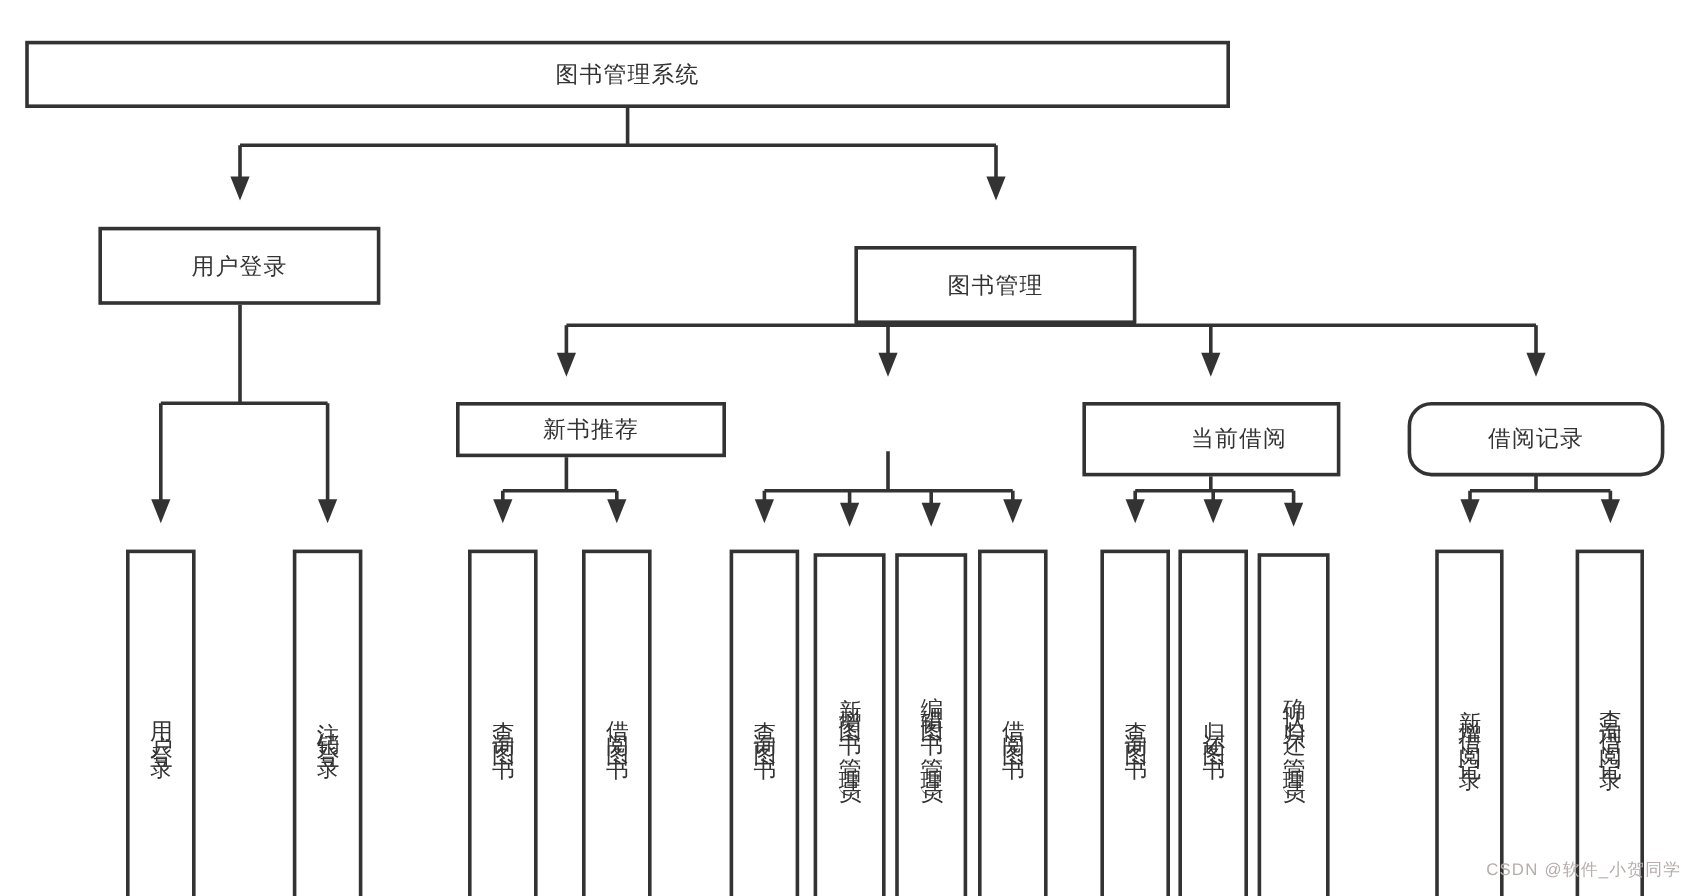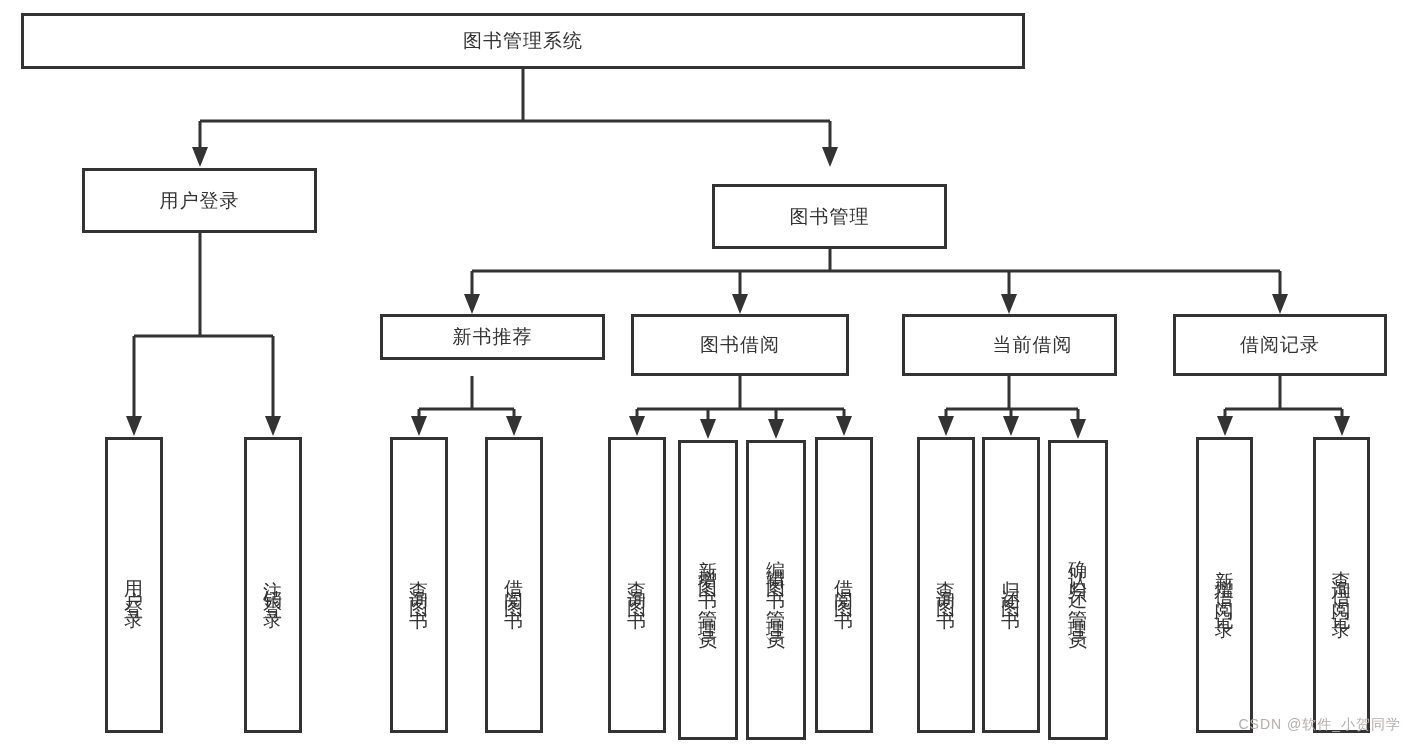--- a/index.html
+++ b/index.html
@@ -20,20 +20,21 @@
   }
   .node {
     position: absolute;
     background: #ffffff;
     border: 3px solid #333333;
     display: flex;
     align-items: center;
     justify-content: center;
     z-index: 1;
     color: #333333;
+    margin-top: 21px;
   }
   .hbox {
     font-size: 19px;
     letter-spacing: 1px;
     white-space: nowrap;
   }
   .vbox {
     writing-mode: vertical-rl;
     text-orientation: mixed;
     font-size: 19px;
@@ -96,23 +97,22 @@
       <polygon points="1342,436 1334,416 1350,416"></polygon>
     </g>
   </svg>
 
   <div class="node hbox" style="left:21px;top:13px;width:1004px;height:56px;">图书管理系统</div>
 
   <div class="node hbox" style="left:82px;top:168px;width:235px;height:65px;">用户登录</div>
   <div class="node hbox" style="left:712px;top:184px;width:235px;height:65px;">图书管理</div>
 
   <div class="node hbox" style="left:380px;top:314px;width:225px;height:46px;">新书推荐</div>
-  <div class="node hbox" style="left:631px;top:314px;width:218px;height:62px;">图书借阅</div>
   <div class="node hbox" style="left:902px;top:314px;width:215px;height:62px;padding-left:46px;">当前借阅</div>
-  <div class="node hbox" style="left:1173px;top:314px;width:214px;height:62px;">借阅记录</div>
+  <div class="node hbox" style="left:1173px;top:314px;width:214px;height:62px;border-radius:20px;">借阅记录</div>
 
   <div class="node vbox" style="left:105px;top:437px;width:58px;height:296px;">用户登录</div>
   <div class="node vbox" style="left:244px;top:437px;width:58px;height:296px;">注销登录</div>
 
   <div class="node vbox" style="left:390px;top:437px;width:58px;height:296px;">查询图书</div>
   <div class="node vbox" style="left:485px;top:437px;width:58px;height:296px;">借阅图书</div>
 
   <div class="node vbox" style="left:608px;top:437px;width:58px;height:296px;">查询图书</div>
   <div class="node vbox" style="left:678px;top:440px;width:60px;height:300px;">新增图书（管理员）</div>
   <div class="node vbox" style="left:746px;top:440px;width:60px;height:300px;">编辑图书（管理员）</div>

